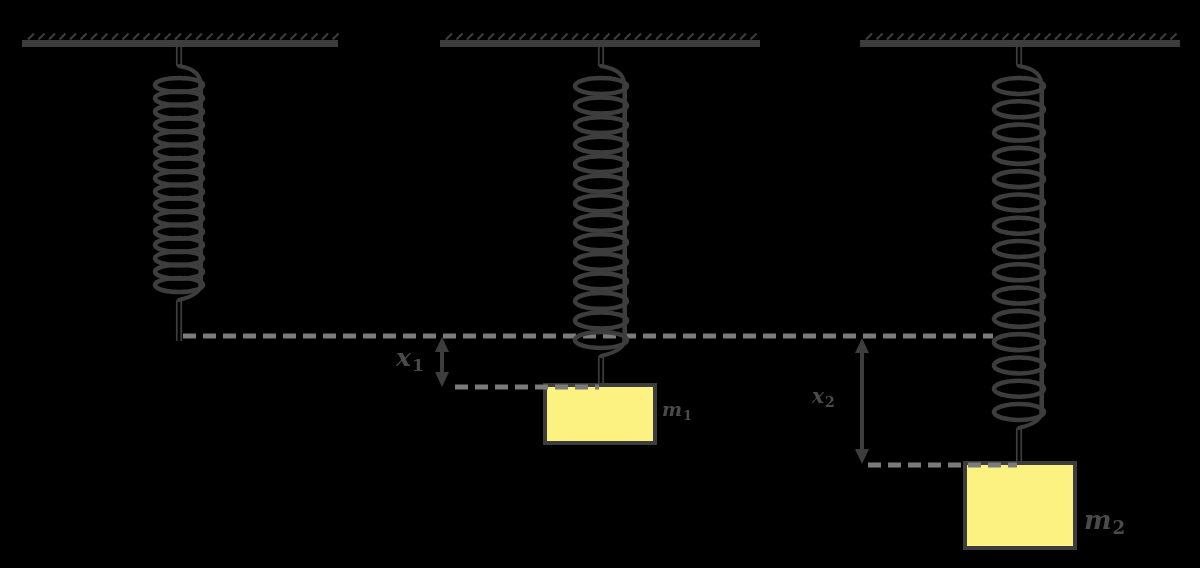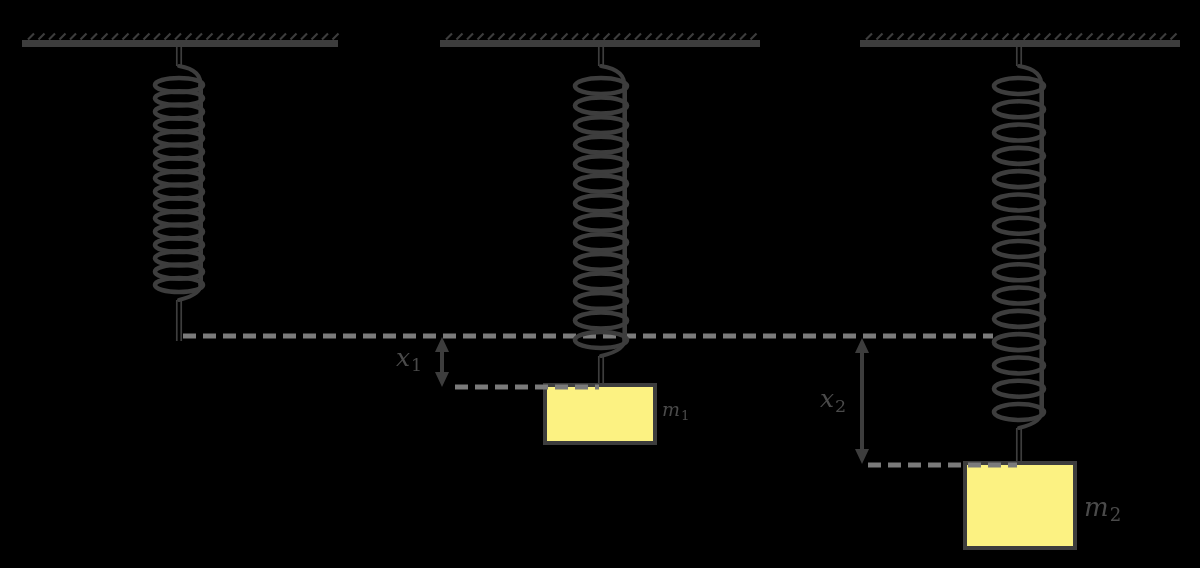--- a/index.html
+++ b/index.html
@@ -18,35 +18,35 @@
   svg.diagram {
     position: absolute;
     left: 0;
     top: 0;
   }
   .lbl {
     position: absolute;
     color: var(--label-ink, #4a4a4a);
     font-family: "DejaVu Serif", serif;
     font-style: italic;
-    font-weight: 400;
+    font-weight: 700;
     line-height: 1;
     white-space: nowrap;
     user-select: none;
   }
   .lbl .sub {
     font-style: normal;
     font-size: 0.7em;
     vertical-align: -0.28em;
     margin-left: 1px;
   }
   .lbl-x1 { left: 396px; top: 345px; font-size: 25px; }
-  .lbl-x2 { left: 812px; top: 386px; font-size: 25px; margin-left: 8px; }
+  .lbl-x2 { left: 812px; top: 386px; font-size: 20px; }
   .lbl-m1 { left: 662px; top: 400px; font-size: 19px; }
-  .lbl-m2 { left: 1084px; top: 494px; font-size: 26px; }
+  .lbl-m2 { left: 1084px; top: 507px; font-size: 26px; }
 </style>
 </head>
 <body>
 
 <div class="canvas">
   <svg class="diagram" id="diagram-svg" width="1200" height="568" viewBox="0 0 1200 568">
       <g>
         <rect x="22" y="40" width="316" height="7" fill="#3d3d3d"></rect>
         <line x1="28" y1="39.5" x2="34" y2="33.5" stroke="#3d3d3d" stroke-width="2.2"></line>
         <line x1="38.5" y1="39.5" x2="44.5" y2="33.5" stroke="#3d3d3d" stroke-width="2.2"></line>

